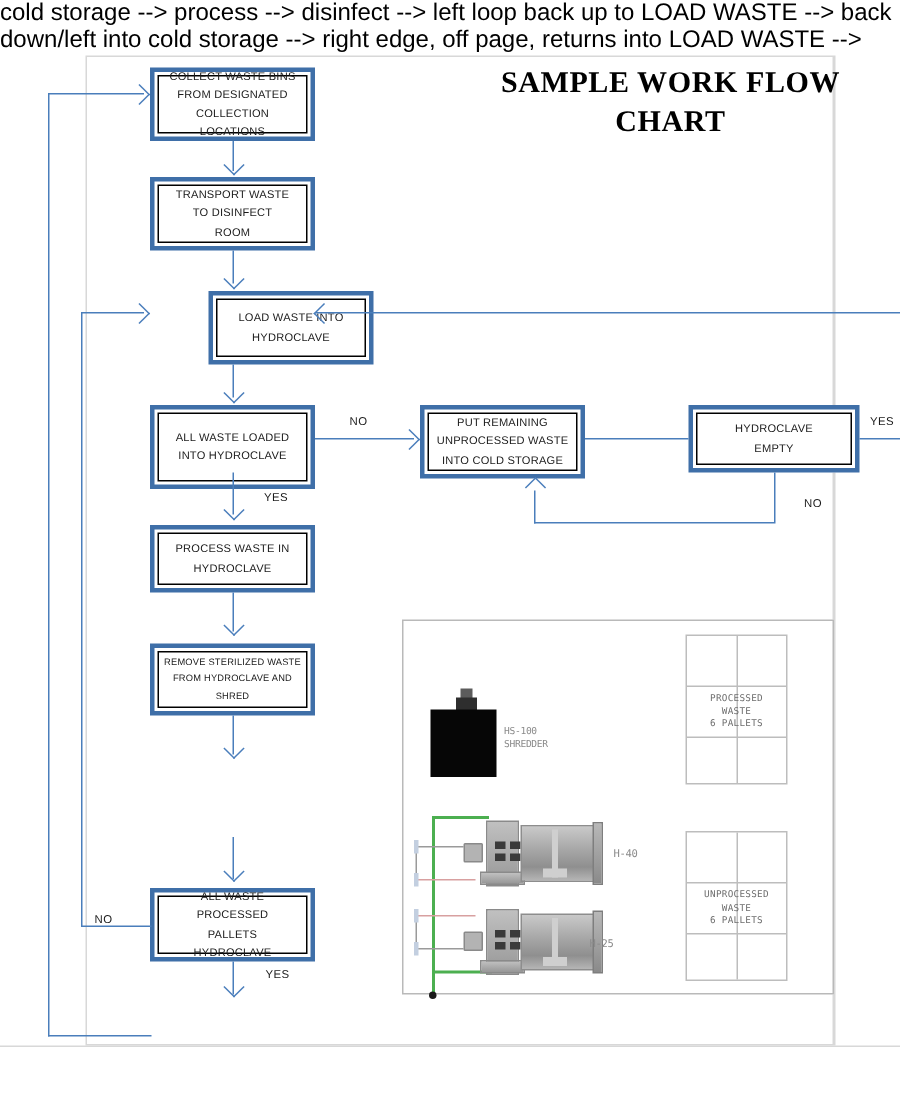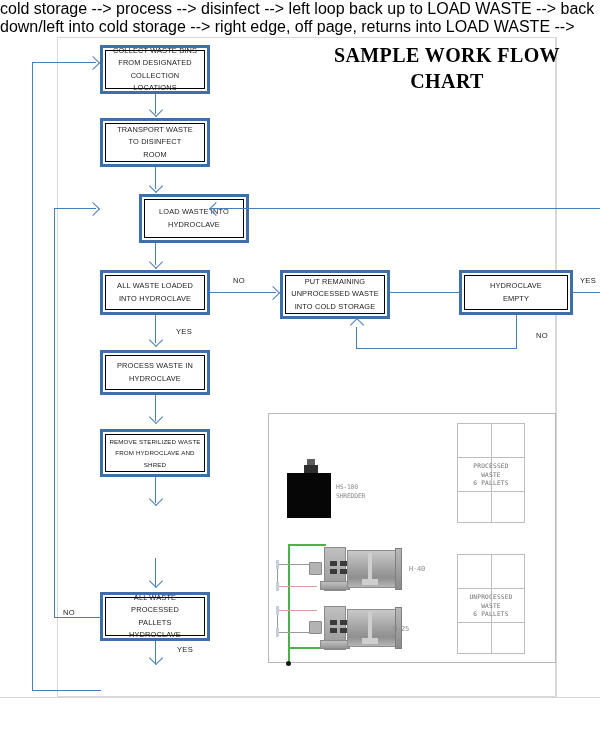--- a/index.html
+++ b/index.html
@@ -168,21 +168,21 @@
   <div class="node" style="left:100px;top:194px;width:110px;height:49px;margin-left:39px;">
     <div class="inner">
       <div class="txt">
         <span>LOAD WASTE INTO</span><br>
         <span>HYDROCLAVE</span>
       </div>
     </div>
   </div>
 
   
-  <div class="node" style="left:100px;top:270px;width:110px;height:45px;">
+  <div class="node" style="left:100px;top:270px;width:110px;height:56px;">
     <div class="inner">
       <div class="txt">
         <span>ALL WASTE LOADED</span><br>
         <span>INTO HYDROCLAVE</span>
       </div>
     </div>
   </div>
 
   
   <div class="node" style="left:100px;top:350px;width:110px;height:45px;">

